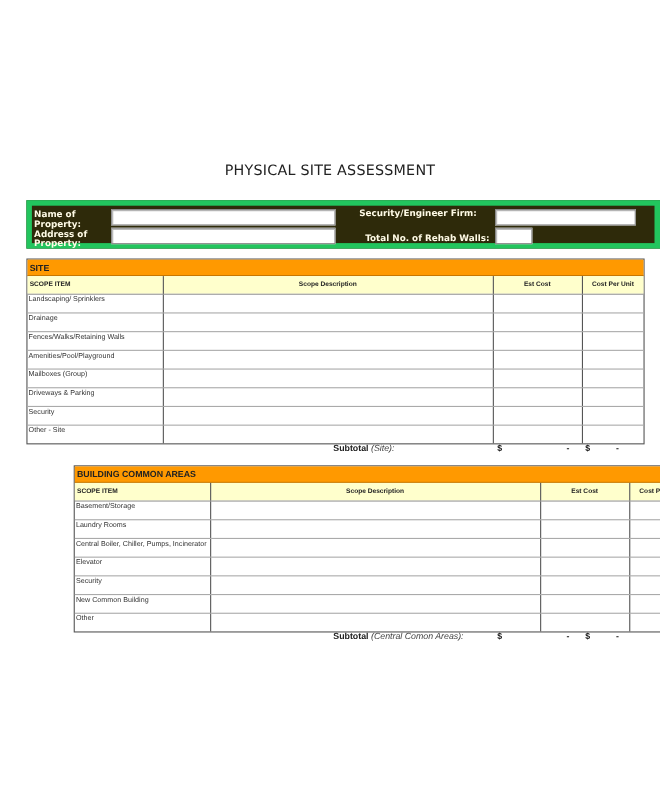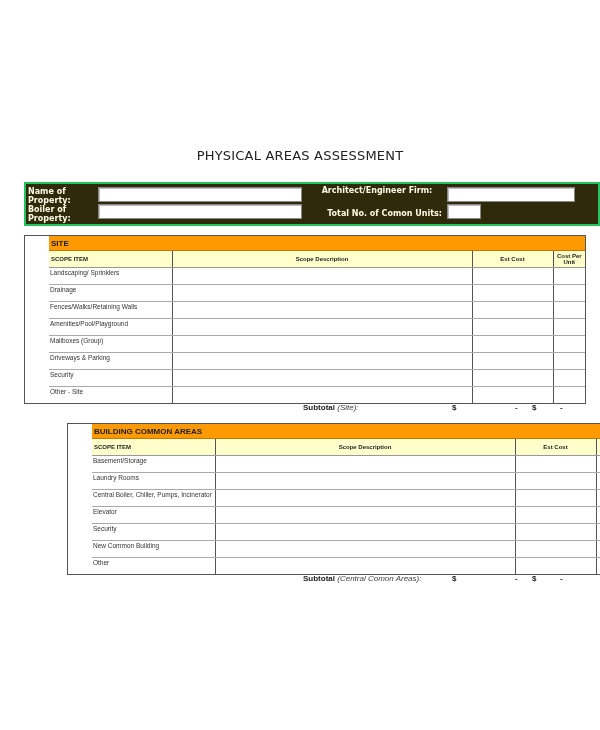--- a/index.html
+++ b/index.html
@@ -7,35 +7,34 @@
     body { position: relative; font-family: "Liberation Sans", sans-serif; color: #222; }
 
     .title {
       position: absolute; left: 0; top: 148px; width: 600px; text-align: center;
       font-size: 13px; letter-spacing: 0.2px; color: #222;
       font-family: "DejaVu Sans", sans-serif;
     }
 
     .info-bar {
       position: absolute; left: 24px; top: 182px; width: 576px; height: 44px;
-      background: #2e2a0a; border: 2px solid #22c55e;
+      background: #2e2a0a; border: 5px solid #22c55e;
     }
     .info-label {
       position: absolute; color: #fffbe6; font-family: "DejaVu Sans", sans-serif;
       font-weight: bold; font-size: 8px; line-height: 9px;
     }
     .info-input {
       position: absolute; background: #fff; border: 1px solid #888;
       box-shadow: inset 1px 1px 0 #bbb;
     }
 
     .section {
       position: absolute; left: 24px; width: 562px;
       border: 1px solid #555;
-      padding-left: 24px;
     }
     .section-head {
       height: 15px; background: #ff9900; border-bottom: 1px solid #c77700;
       font-size: 8px; font-weight: bold; color: #222; line-height: 15px; padding-left: 2px;
     }
     table { border-collapse: collapse; width: 100%; table-layout: fixed; }
     th {
       background: #ffffcc; font-size: 6px; font-weight: bold; color: #222;
       height: 16px; border-right: 1px solid #555; border-bottom: 1px solid #999;
     }
@@ -51,33 +50,33 @@
       position: absolute; height: 12px; font-size: 8px; color: #222;
     }
     .subtotal .lbl { position: absolute; white-space: nowrap; }
     .subtotal .lbl b { font-weight: bold; }
     .subtotal .lbl i { font-style: italic; color: #444; }
     .subtotal .v { position: absolute; font-weight: bold; }
   </style>
 </head>
 <body>
 
-<div class="title">PHYSICAL AREAS ASSESSMENT</div>
+<div class="title">PHYSICAL SITE ASSESSMENT</div>
 
 <div class="info-bar">
   <div class="info-label" style="left:2px; top:3px; width:62px;">Name of Property:</div>
   <div class="info-input" style="left:72px; top:3px; width:204px; height:15px;"></div>
 
-  <div class="info-label" style="left:2px; top:21px; width:62px;">Boiler of Property:</div>
+  <div class="info-label" style="left:2px; top:21px; width:62px;">Address of Property:</div>
   <div class="info-input" style="left:72px; top:20px; width:204px; height:15px;"></div>
 
-  <div class="info-label" style="left:286px; top:2px; width:130px; text-align:center;">Architect/Engineer Firm:</div>
+  <div class="info-label" style="left:286px; top:2px; width:130px; text-align:center;">Security/Engineer Firm:</div>
   <div class="info-input" style="left:421px; top:3px; width:128px; height:15px;"></div>
 
-  <div class="info-label" style="left:286px; top:25px; width:130px; text-align:right;">Total No. of Comon Units:</div>
+  <div class="info-label" style="left:286px; top:25px; width:130px; text-align:right;">Total No. of Rehab Walls:</div>
   <div class="info-input" style="left:421px; top:20px; width:34px; height:15px;"></div>
 </div>
 
 <div class="section" style="top:235px;">
   <div class="section-head">SITE</div>
   <table>
     <colgroup>
         <col style="width:123px">
         <col style="width:300px">
         <col style="width:81px">

